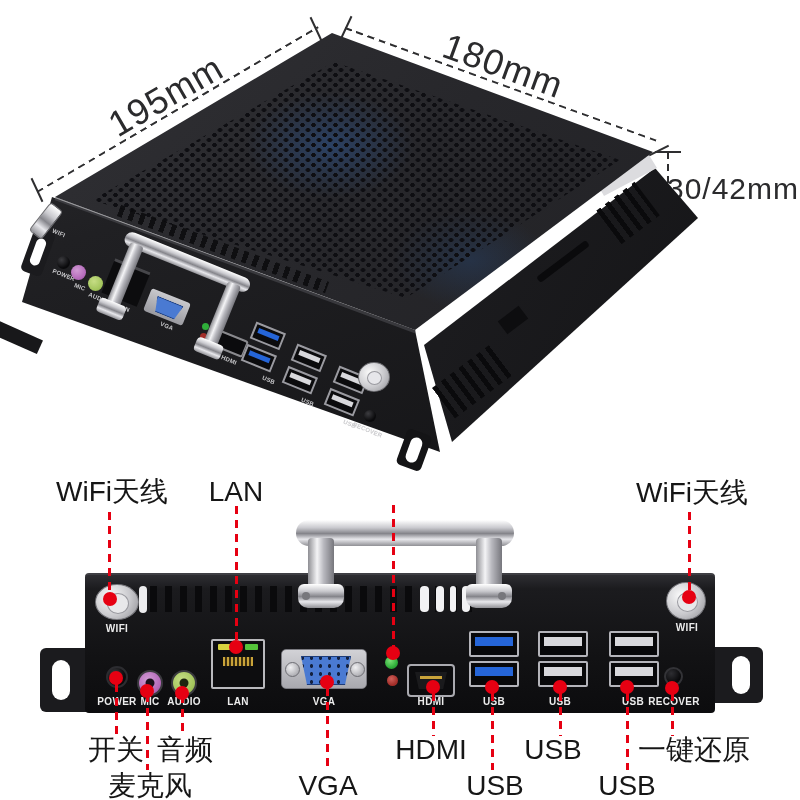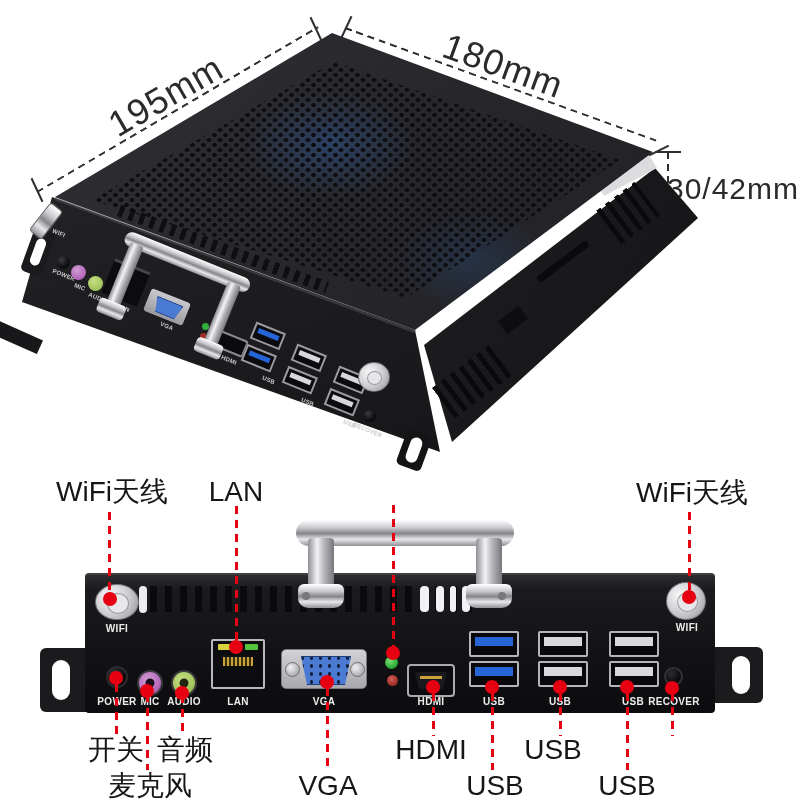--- a/index.html
+++ b/index.html
@@ -295,14 +295,15 @@
   <div class="callout" style="left:692px;top:493px;">WiFi天线</div>
 
   <div class="callout" style="left:116px;top:750px;">开关</div>
   <div class="callout" style="left:150px;top:786px;">麦克风</div>
   <div class="callout" style="left:185px;top:750px;">音频</div>
   <div class="callout" style="left:328px;top:786px;">VGA</div>
   <div class="callout" style="left:431px;top:750px;">HDMI</div>
   <div class="callout" style="left:495px;top:786px;">USB</div>
   <div class="callout" style="left:553px;top:750px;">USB</div>
   <div class="callout" style="left:627px;top:786px;">USB</div>
+  <div class="callout" style="left:694px;top:750px;">一键还原</div>
 
 </div>
 
 </body></html>

